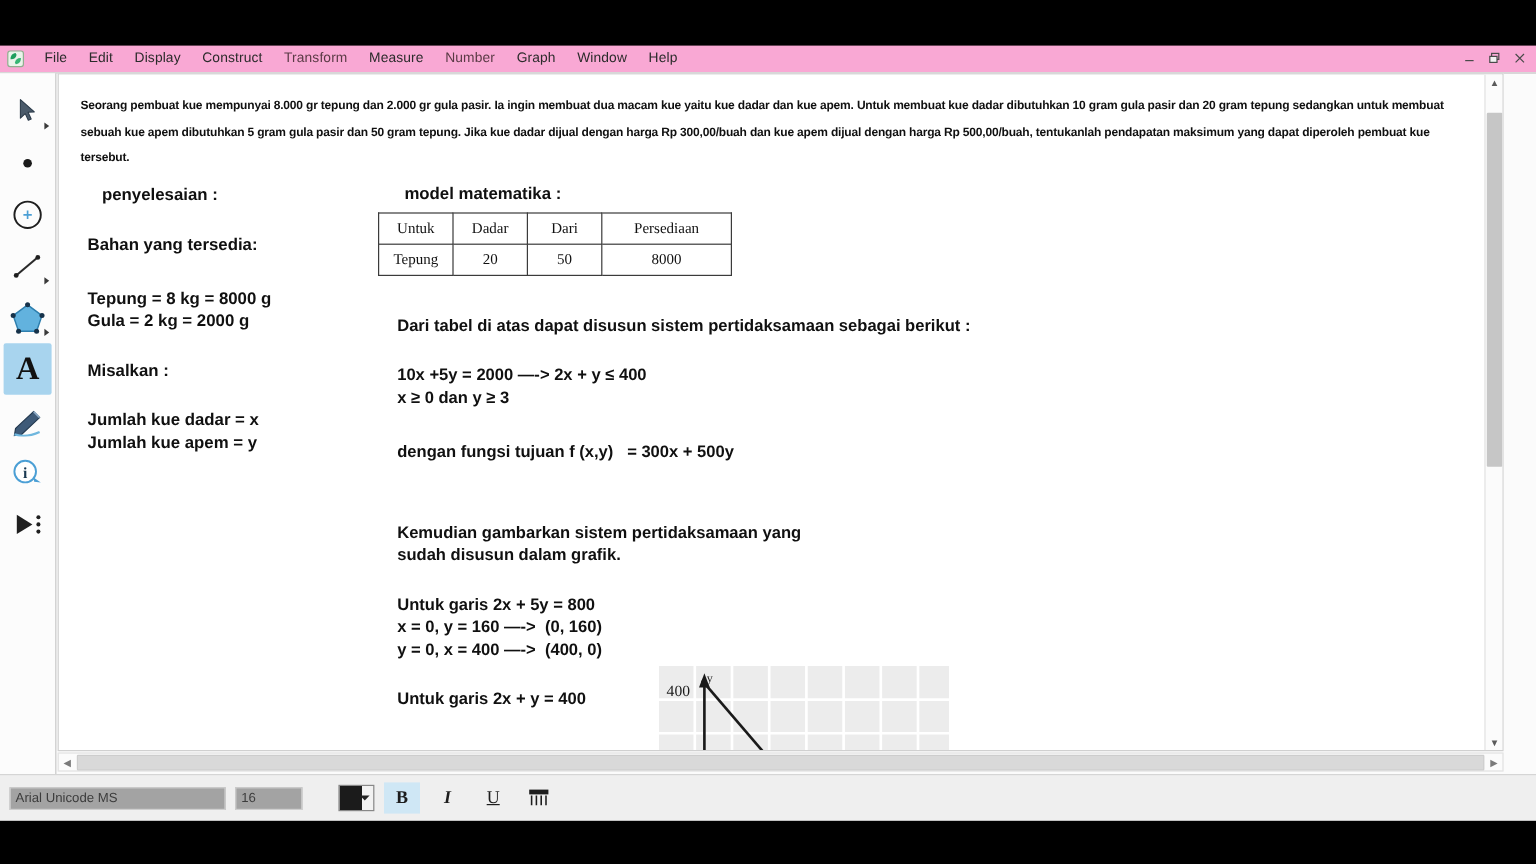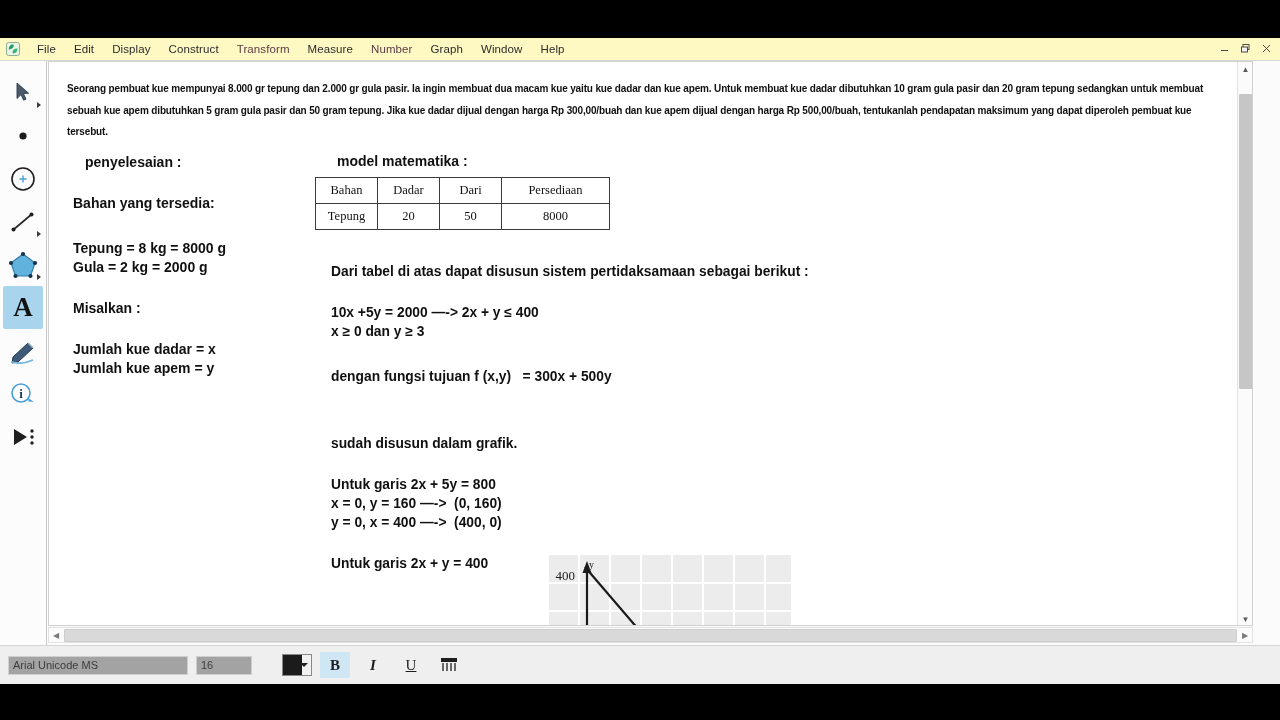--- a/index.html
+++ b/index.html
@@ -26,21 +26,21 @@
   .letterbox-bottom {
     position: absolute; left: 0; top: 684px;
     width: 1280px; height: 36px;
     background: #000;
   }
 
   
   .menubar {
     position: absolute; left: 0; top: 38px;
     width: 1280px; height: 23px;
-    background: #fef9c3;
+    background: #f9a8d4;
     border-bottom: 1px solid #d8d8d8;
     display: flex;
     align-items: center;
     padding-left: 4px;
   }
   .app-icon {
     width: 18px; height: 18px;
     margin-right: 6px;
     position: relative;
     display: flex; align-items: center; justify-content: center;
@@ -450,21 +450,21 @@
             <div class="lbl">Jumlah kue apem = y</div>
           </div>
 
           <div class="col-mid">
 
             <div class="mm-title">model matematika :</div>
 
             <table class="model">
               <tbody>
                   <tr>
-                <th class="c1">Bahan</th>
+                <th class="c1">Untuk</th>
                 <th class="c2">Dadar</th>
                 <th class="c3">Dari</th>
                 <th class="c4">Persediaan</th>
               </tr>
               <tr>
                 <td>Tepung</td>
                 <td>20</td>
                 <td>50</td>
                 <td>8000</td>
               </tr>
@@ -474,20 +474,21 @@
             <div class="eq-block" style="margin-top:32px;">
               <div class="eq-line">Dari tabel di atas dapat disusun sistem pertidaksamaan sebagai berikut :</div>
               <div class="sp-22"></div>
               <div class="eq-line">10x +5y = 2000 —-&gt; 2x + y ≤ 400</div>
               <div class="eq-line">x ≥ 0 dan y ≥ 3</div>
               <div class="sp-26"></div>
               <div class="eq-line">dengan fungsi tujuan f&nbsp;(x,y)   = 300x + 500y</div>
             </div>
 
             <div class="eq-block" style="margin-top:48px;">
+              <div class="eq-line">Kemudian gambarkan sistem pertidaksamaan yang</div>
               <div class="eq-line">sudah disusun dalam grafik.</div>
               <div class="sp-22"></div>
               <div class="eq-line">Untuk garis 2x + 5y = 800</div>
               <div class="eq-line">x = 0, y = 160 —-&gt;  (0, 160)</div>
               <div class="eq-line">y = 0, x = 400 —-&gt;  (400, 0)</div>
               <div class="sp-22"></div>
               <div class="eq-line">Untuk garis 2x + y = 400</div>
 
             </div>
           </div>

